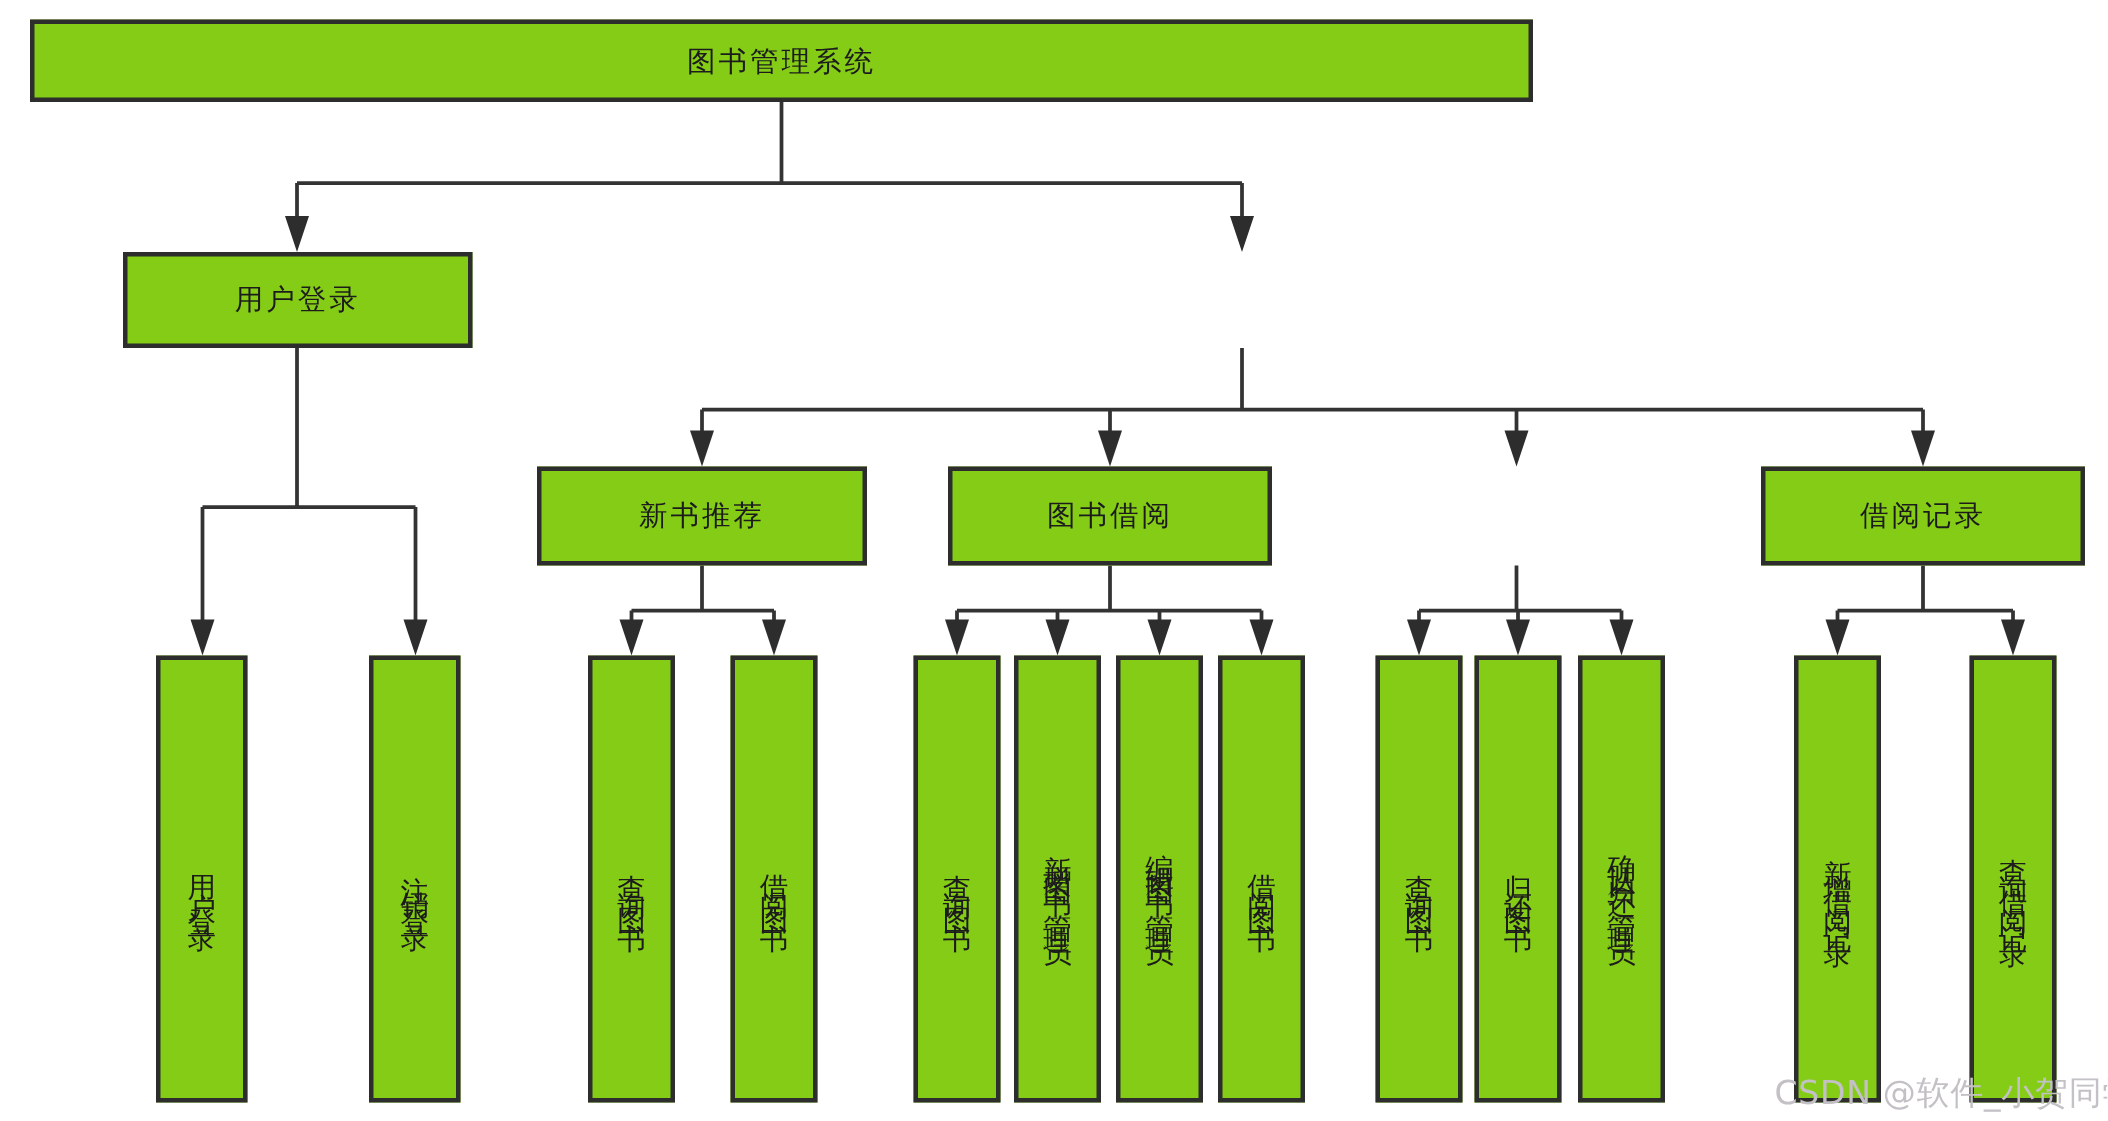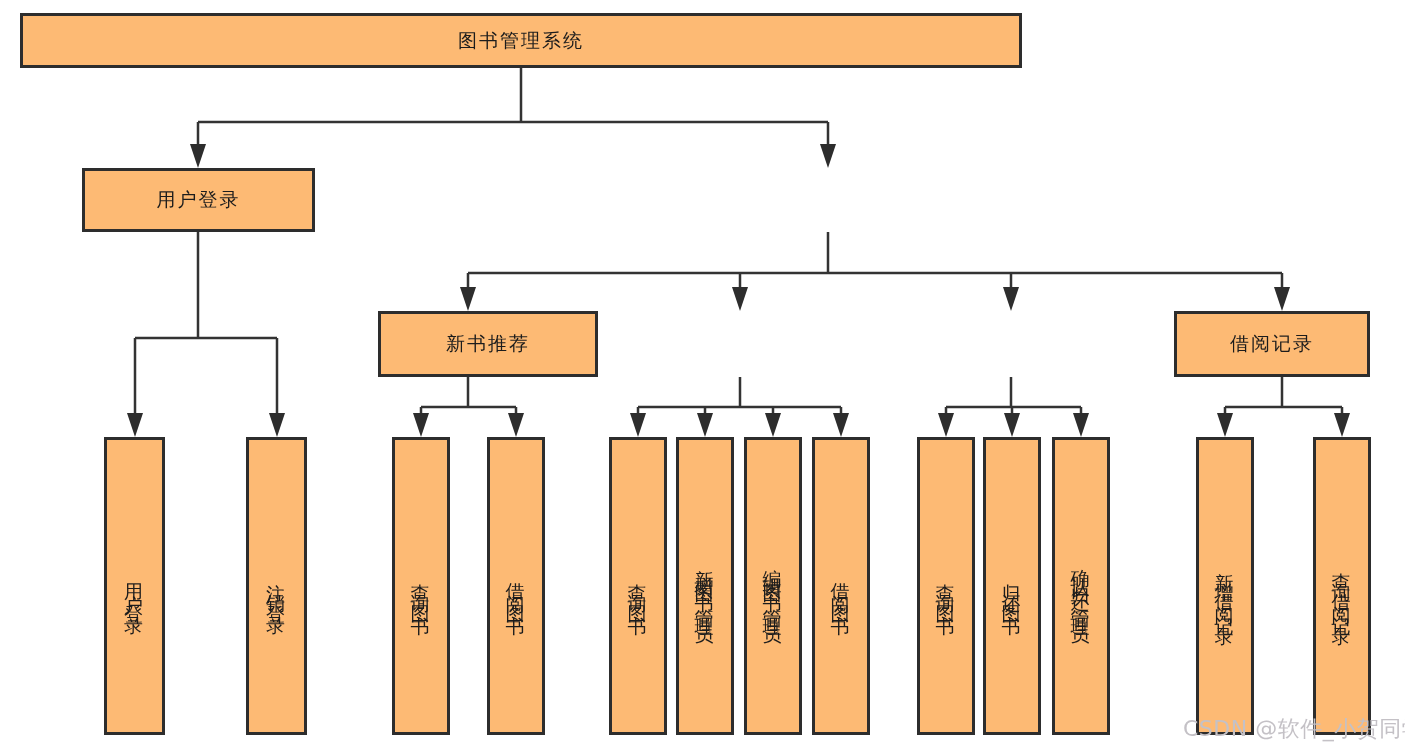--- a/index.html
+++ b/index.html
@@ -13,21 +13,21 @@
   }
   .connectors {
     position: absolute;
     left: 0; top: 0;
     width: 1405px; height: 747px;
     z-index: 1;
   }
   .node, .vnode {
     position: absolute;
     box-sizing: border-box;
-    background: #fdba74;
+    background: #84cc16;
     border: 3px solid #2d2d2d;
     display: flex;
     align-items: center;
     justify-content: center;
     color: #1c1c1c;
     z-index: 2;
   }
   .node {
     font-size: 19px;
     letter-spacing: 2px;
@@ -103,24 +103,27 @@
   </svg>
 
   <div class="node" style="left:20px; top:13px; width:1002px; height:55px;">
     <span>图书管理系统</span>
   </div>
 
   <div class="node" style="left:82px; top:168px; width:233px; height:64px;">
     <span>用户登录</span>
   </div>
 
-  <div class="node" style="left:358px; top:311px; width:220px; height:66px;margin-left:20px;">
+  <div class="node" style="left:358px; top:311px; width:220px; height:66px;">
     <span>新书推荐</span>
   </div>
-  <div class="node" style="left:1174px; top:311px; width:196px; height:66px;">
+  <div class="node" style="left:632px; top:311px; width:216px; height:66px;">
+    <span>图书借阅</span>
+  </div>
+  <div class="node" style="left:1174px; top:311px; width:216px; height:66px;">
     <span>借阅记录</span>
   </div>
 
   <div class="vnode" style="left:104px; top:437px; width:61px; height:298px;">
     <span>用户登录</span>
   </div>
   <div class="vnode" style="left:246px; top:437px; width:61px; height:298px;">
     <span>注销登录</span>
   </div>
 

